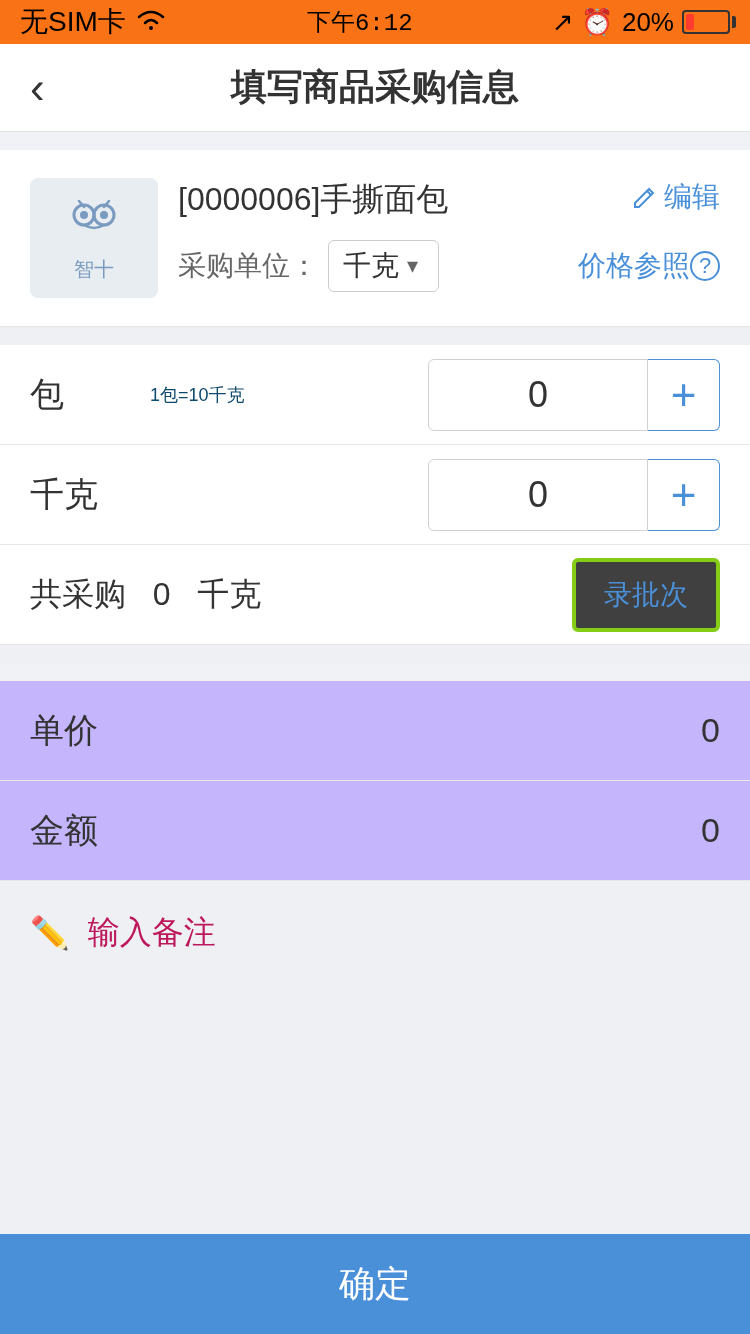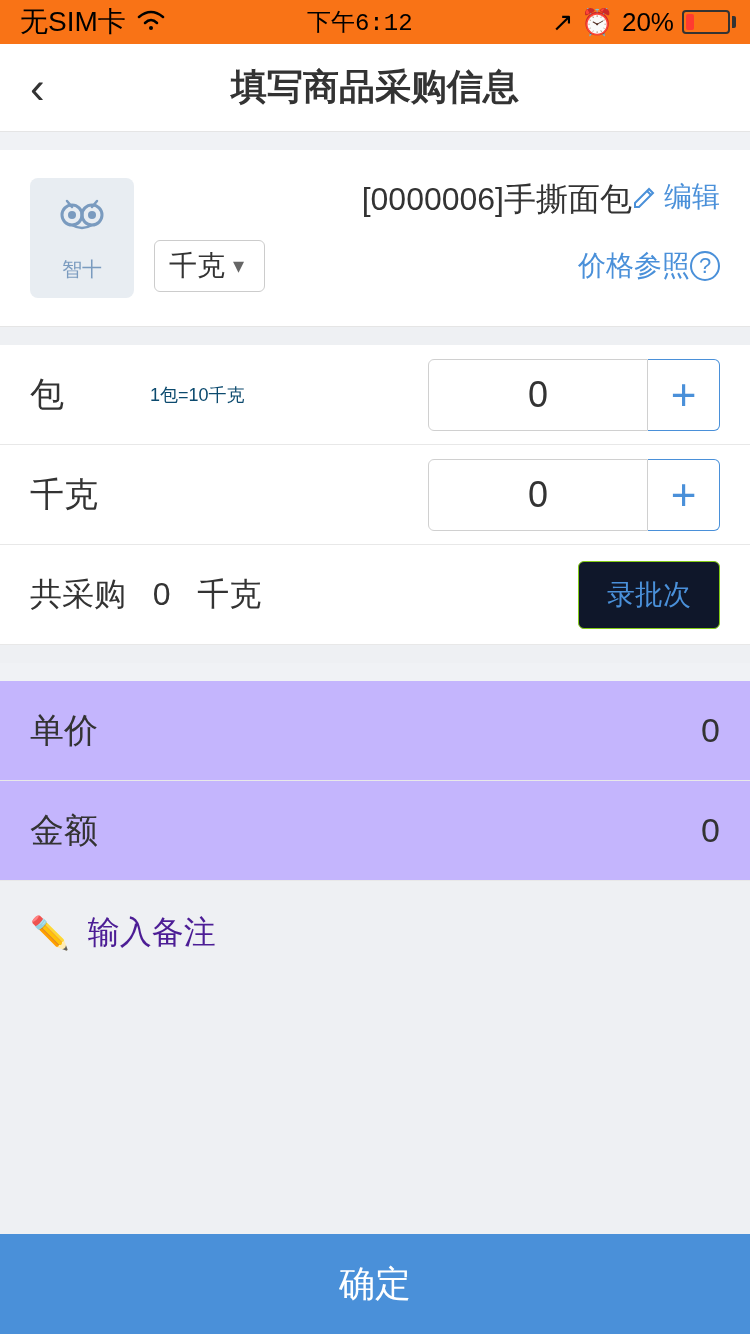--- a/index.html
+++ b/index.html
@@ -83,21 +83,21 @@
     .product-card {
       background: #fff;
       padding: 28px 30px;
       margin-top: 18px;
       display: flex;
       align-items: flex-start;
       gap: 20px;
       border-bottom: 1px solid #e5e5e5;
     }
     .product-image {
-      width: 104px;
+      width: 128px;
       height: 120px;
       background: #e8edf2;
       border-radius: 8px;
       display: flex;
       align-items: center;
       justify-content: center;
       flex-shrink: 0;
       flex-direction: column;
       gap: 4px;
     }
@@ -111,21 +111,21 @@
       color: #7a9bbf;
     }
     .product-info {
       flex: 1;
       display: flex;
       flex-direction: column;
       gap: 18px;
     }
     .product-header {
       display: flex;
-      justify-content: flex-end;
+      justify-content: space-between;
       align-items: flex-start;
     }
     .product-name {
       font-size: 32px;
       color: #333;
       font-weight: 500;
     }
     .edit-btn {
       font-size: 28px;
       color: #4a90d9;
@@ -247,26 +247,26 @@
       height: 100px;
       background: #fff;
       border-bottom: 1px solid #e8e8e8;
     }
     .total-text {
       font-size: 32px;
       color: #333;
     }
     .batch-btn {
       margin-left: auto;
-      border: 1px solid #84cc16;
+      border: 4px solid #84cc16;
       border-radius: 6px;
       padding: 14px 28px;
       font-size: 28px;
       color: #4a90d9;
-      background: #0f172a;
+      background: #404040;
       cursor: pointer;
     }
 
     
     .detail-section {
       background: #c4b5fd;
       margin-top: 18px;
     }
     .detail-row {
       display: flex;
@@ -294,21 +294,21 @@
       align-items: center;
       gap: 18px;
       min-height: 100px;
     }
     .pencil-icon {
       font-size: 32px;
       color: #999;
     }
     .note-placeholder {
       font-size: 32px;
-      color: #4c1d95;
+      color: #be185d;
     }
 
     
     .content-area {
       background: #eef0f3;
       flex: 1;
       min-height: 200px;
     }
 
     
@@ -381,20 +381,21 @@
       <span class="edit-btn">
         <svg width="26" height="26" viewBox="0 0 26 26" fill="none">
           <path d="M3 19L17 5L21 9L7 23H3V19Z" stroke="#4a90d9" stroke-width="2" fill="none"></path>
           <path d="M15 7L19 11" stroke="#4a90d9" stroke-width="2"></path>
         </svg>
         <span>编辑</span>
       </span>
     </div>
     <div class="product-unit-row">
       <div style="display:flex;align-items:center;gap:10px;">
+        <span class="unit-label">采购单位：</span>
         <div class="unit-select">
           <span>千克</span>
           <span class="unit-select-arrow">▾</span>
         </div>
       </div>
       <div class="price-ref">
         <span>价格参照</span>
         <div class="price-ref-help">
           <span>?</span>
         </div>

